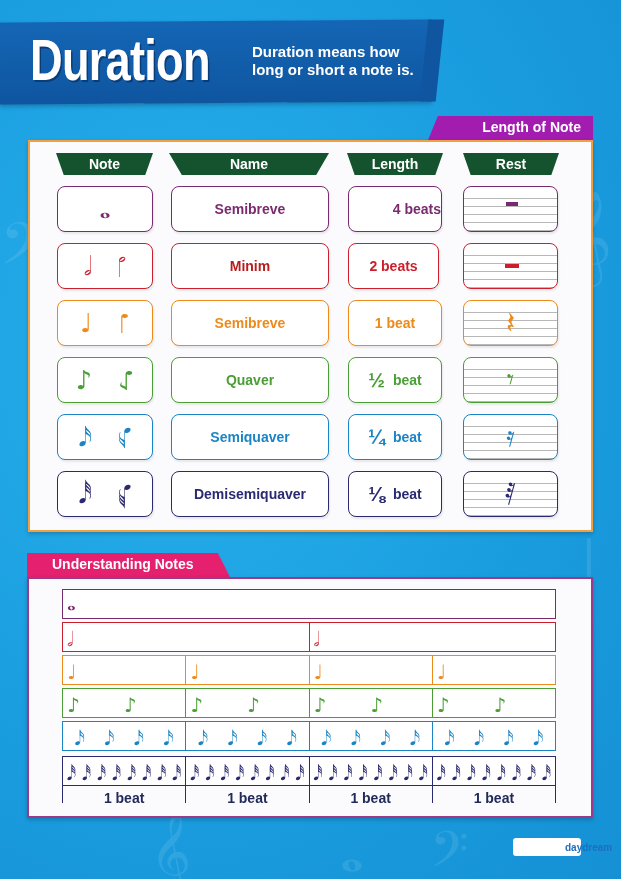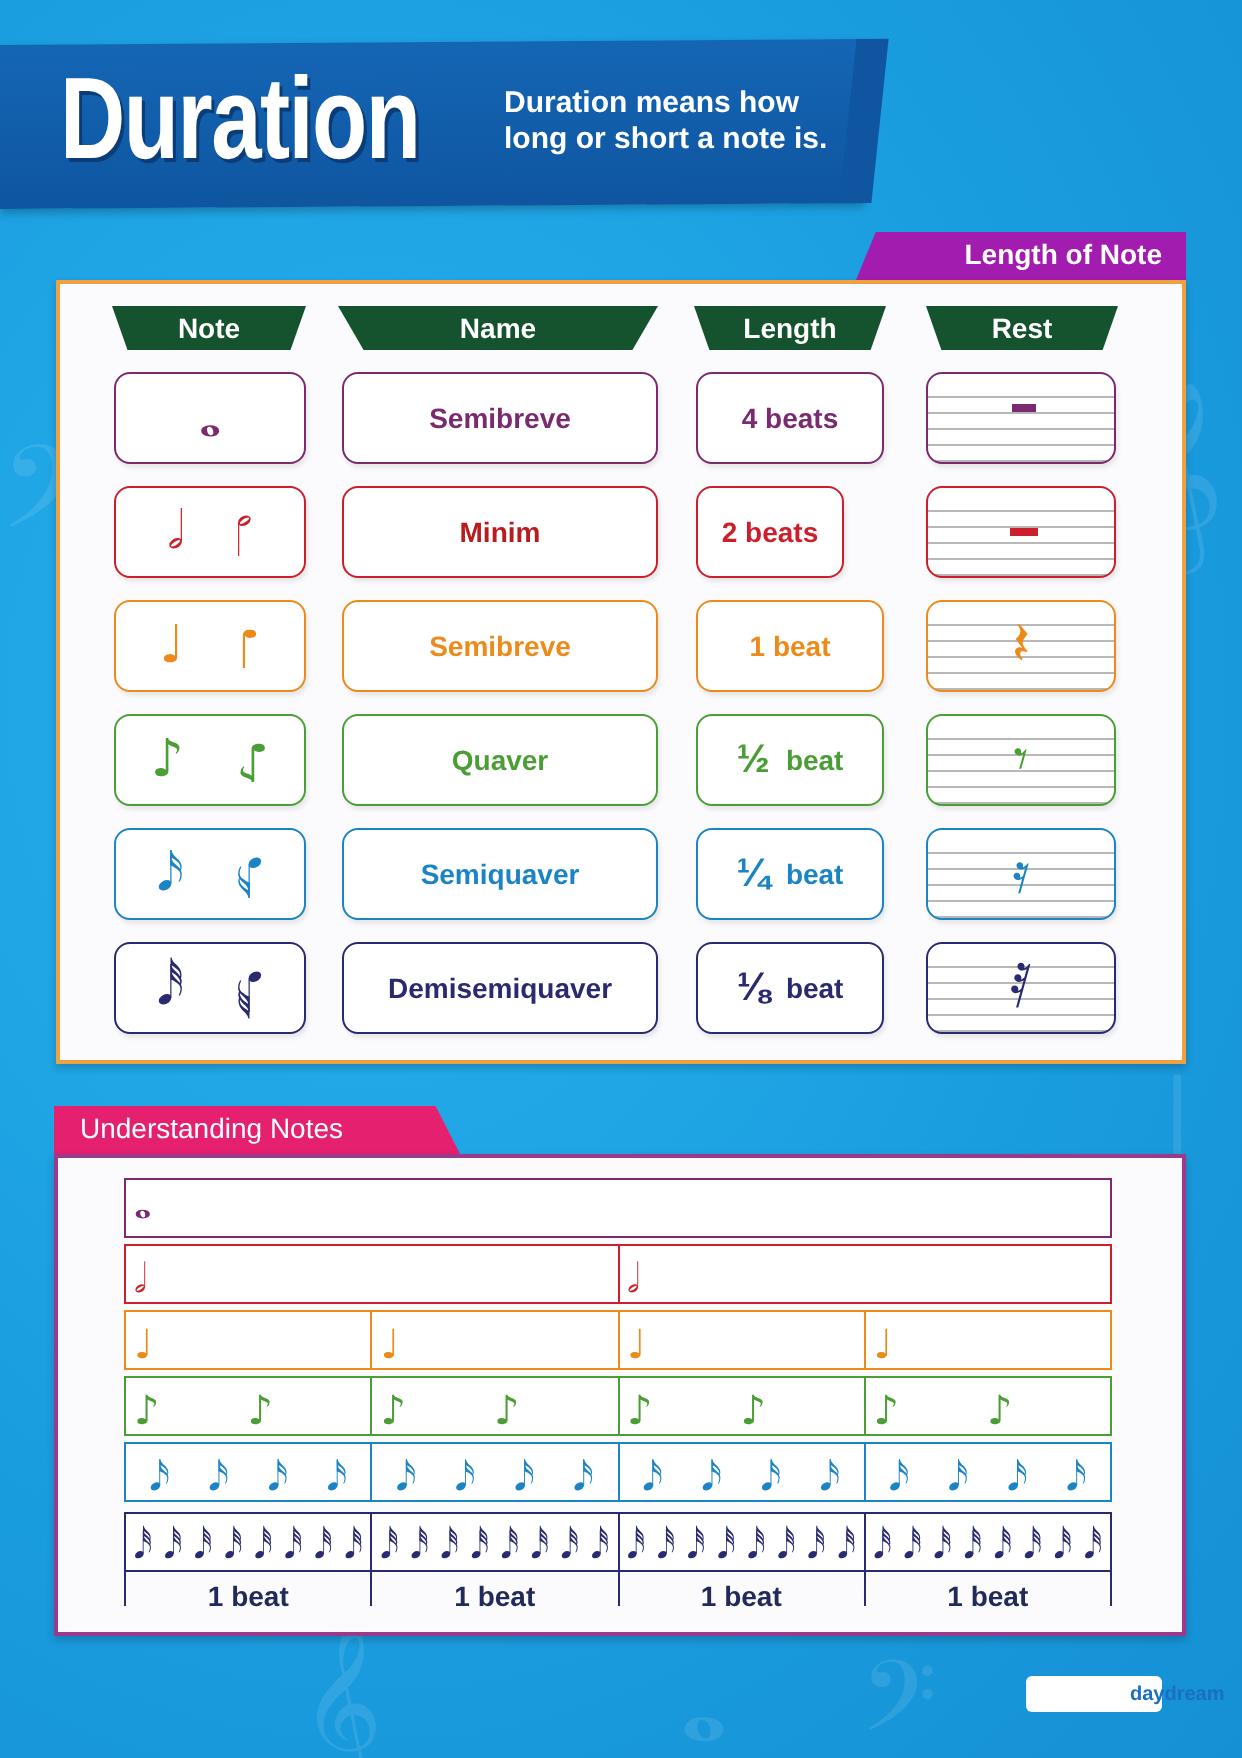--- a/index.html
+++ b/index.html
@@ -71,22 +71,22 @@
   .note-glyph { font-family: "DejaVu Sans", sans-serif; font-size: 26px; font-weight: normal; line-height: 1; }
   .frac { font-size: 15px; }
 
   
   .panel-tab-pink {
     position: absolute; left: 27px; top: 553px; width: 203px; height: 24px;
     background: #e5206e;
     clip-path: polygon(0 0, 94% 0, 100% 100%, 0 100%);
   }
   .panel-tab-pink span {
-    position: absolute; left: 13px; top: 3px;
-    font-family: "Liberation Sans", sans-serif; font-weight: normal; font-size: 14px; color: #fff;
+    position: absolute; left: 25px; top: 3px;
+    font-family: "Liberation Sans", sans-serif; font-weight: bold; font-size: 14px; color: #fff;
   }
   .panel-bottom {
     position: absolute; left: 27px; top: 577px; width: 566px; height: 241px;
     background: #fbfbfe; border: 2px solid #9b3a8a;
     box-shadow: 0 2px 4px rgba(0,0,0,0.2);
   }
   .bar {
     position: absolute; left: 62px; width: 494px; height: 30px; border: 1.5px solid; background: #fff;
     display: flex;
   }
@@ -128,35 +128,35 @@
 <div class="col-head" style="left:169px;width:160px;">Name</div>
 <div class="col-head" style="left:347px;width:96px;">Length</div>
 <div class="col-head" style="left:463px;width:96px;">Rest</div>
 
 <div class="cell" style="left:57px;top:186px;width:96px;border-color:#7a2a6e;">
   <span class="note-glyph" style="color:#7a2a6e;font-size:28px;">𝅝</span>
 </div>
 <div class="cell" style="left:171px;top:186px;width:158px;border-color:#7a2a6e;color:#7a2a6e;">
   <span>Semibreve</span>
 </div>
-<div class="cell" style="left:348px;top:186px;width:94px;border-color:#7a2a6e;color:#7a2a6e;">
+<div class="cell" style="left:348px;top:186px;width:94px;border-color:#7a2a6e;color:#7a2a6e;justify-content:flex-end;">
   <span>4 beats</span>
 </div>
 <div class="cell rest-cell" style="left:463px;top:186px;width:95px;border-color:#7a2a6e;">
   <span style="position:absolute;left:42px;top:15px;width:12px;height:4px;background:#7a2a6e;"></span>
 </div>
 
 <div class="cell" style="left:57px;top:243px;width:96px;border-color:#cc1f2b;gap:26px;">
   <span class="note-glyph" style="color:#cc1f2b;">𝅗𝅥</span>
   <span class="note-glyph" style="color:#cc1f2b;transform:rotate(180deg);display:inline-block;">𝅗𝅥</span>
 </div>
 <div class="cell" style="left:171px;top:243px;width:158px;border-color:#cc1f2b;color:#b91c1c;">
   <span>Minim</span>
 </div>
-<div class="cell" style="left:348px;top:243px;width:74px;border-color:#cc1f2b;color:#cc1f2b;">
+<div class="cell" style="left:348px;top:243px;width:91px;border-color:#cc1f2b;color:#cc1f2b;">
   <span>2 beats</span>
 </div>
 <div class="cell rest-cell" style="left:463px;top:243px;width:95px;border-color:#cc1f2b;">
   <span style="position:absolute;left:41px;top:20px;width:14px;height:4px;background:#cc1f2b;"></span>
 </div>
 
 <div class="cell" style="left:57px;top:300px;width:96px;border-color:#ec8a1a;gap:26px;">
   <span class="note-glyph" style="color:#ec8a1a;">♩</span>
   <span class="note-glyph" style="color:#ec8a1a;transform:rotate(180deg);display:inline-block;">♩</span>
 </div>

